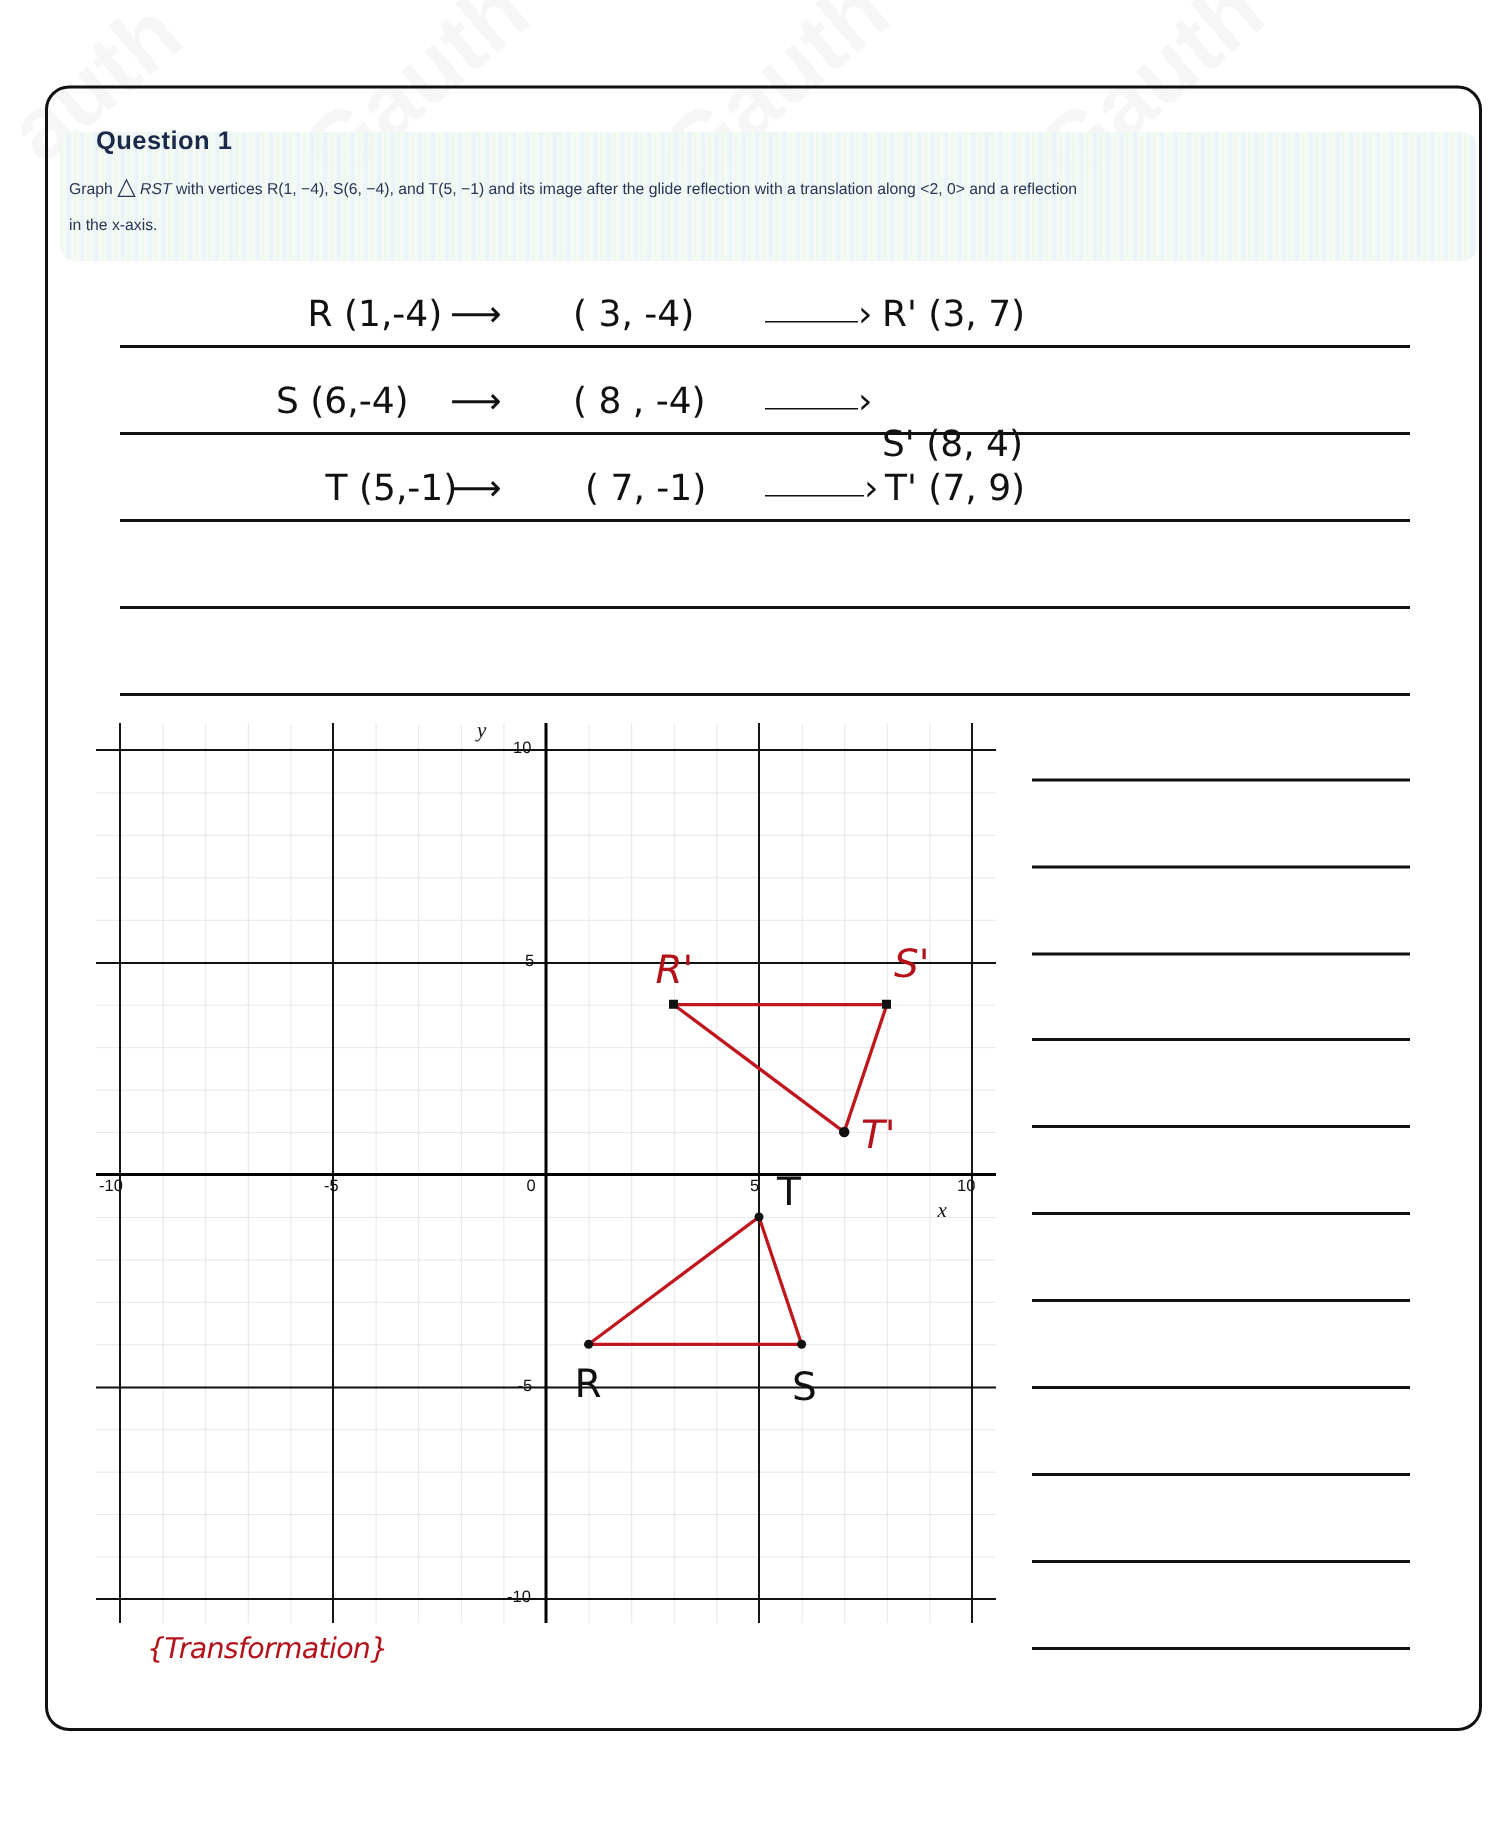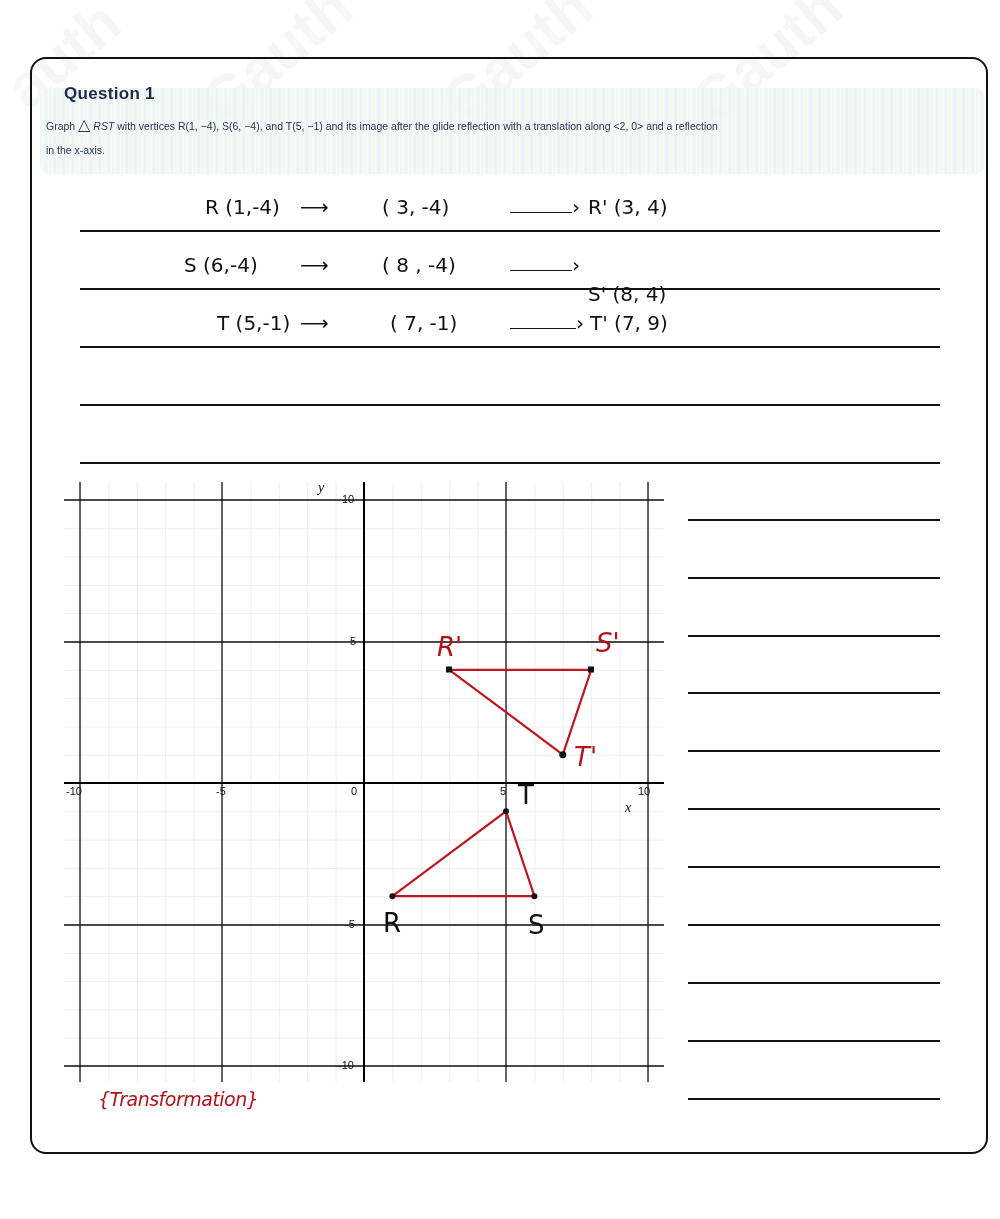--- a/index.html
+++ b/index.html
@@ -4,21 +4,21 @@
 <style>
   html, body { margin:0; padding:0; background:#ffffff; }
   body { width:1000px; height:1219px; position:relative; overflow:hidden; font-family:"Liberation Sans", sans-serif; }
   .frame { position:absolute; left:30px; top:57px; width:958px; height:1097px; border:2px solid #111; border-radius:16px; box-sizing:border-box; }
   .qbanner { position:absolute; left:40px; top:88px; width:945px; height:86px; border-radius:10px;
     background: repeating-linear-gradient(90deg, #eaf6ee 0px, #f5faf2 3px, #e6f1fa 6px, #fbfbf0 9px);
     opacity:0.9; }
   .qtitle { position:absolute; left:64px; top:84px; font-size:17px; font-weight:bold; color:#1b2a4a; letter-spacing:0.3px; }
   .qtext { position:absolute; left:46px; top:113px; width:900px; font-size:10.5px; line-height:24px; color:#2a3555; }
   .qtext i { font-style:italic; }
-  .hw { position:absolute; font-family:"DejaVu Sans", sans-serif; color:#111; font-size:20px; white-space:nowrap; }
+  .hw { position:absolute; font-family:"DejaVu Sans", sans-serif; color:#111; font-size:24px; white-space:nowrap; }
   .hw-red { color:#b3121a; }
   .rule { position:absolute; height:1.5px; background:#111; }
   .graph { position:absolute; left:0; top:0; }
   .transform-note { position:absolute; left:98px; top:1088px; font-family:"DejaVu Sans", sans-serif; font-size:19px; color:#b3121a; font-style:italic; letter-spacing:-0.5px; }
   .watermark { position:absolute; font-size:60px; font-weight:bold; color:rgba(0,0,0,0.035); transform:rotate(-40deg); pointer-events:none; }
 </style>
 </head>
 <body>
 
 <div class="watermark" style="left:0px;top:20px;">auth</div>
@@ -32,21 +32,21 @@
 <div class="qtitle">Question 1</div>
 <div class="qtext">
   <span>Graph </span><span style="font-size:16px;">△</span><i> RST</i><span> with vertices R(1, −4), S(6, −4), and T(5, −1) and its image after the glide reflection with a translation along </span><span>&lt;2, 0&gt;</span><span> and a reflection</span><br>
   <span>in the x-axis.</span>
 </div>
 
 <div class="hw" style="left:205px;top:195px;">R (1,-4)</div>
 <div class="hw" style="left:300px;top:195px;">⟶</div>
 <div class="hw" style="left:382px;top:195px;">( 3, -4)</div>
 <div class="hw" style="left:510px;top:195px;width:70px;overflow:hidden;"><span style="display:inline-block;width:62px;border-top:1.5px solid #111;vertical-align:middle;margin-top:8px;"></span>›</div>
-<div class="hw" style="left:588px;top:195px;">R' (3, 4)</div>
+<div class="hw" style="left:588px;top:195px;">R' (3, 7)</div>
 <div class="rule" style="left:80px;top:230px;width:860px;"></div>
 
 <div class="hw" style="left:184px;top:253px;">S (6,-4)</div>
 <div class="hw" style="left:300px;top:253px;">⟶</div>
 <div class="hw" style="left:382px;top:253px;">( 8 , -4)</div>
 <div class="hw" style="left:510px;top:253px;width:70px;overflow:hidden;"><span style="display:inline-block;width:62px;border-top:1.5px solid #111;vertical-align:middle;margin-top:8px;"></span>›</div>
 <div class="hw" style="left:588px;top:253px;margin-top:29px;">S' (8, 4)</div>
 <div class="rule" style="left:80px;top:288px;width:860px;"></div>
 
 <div class="hw" style="left:217px;top:311px;">T (5,-1)</div>

